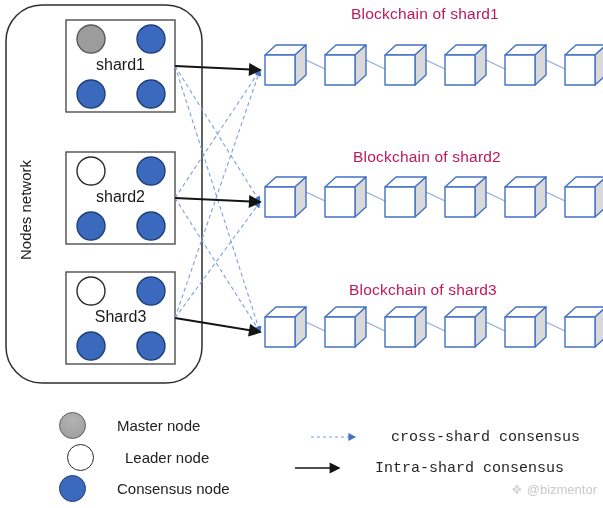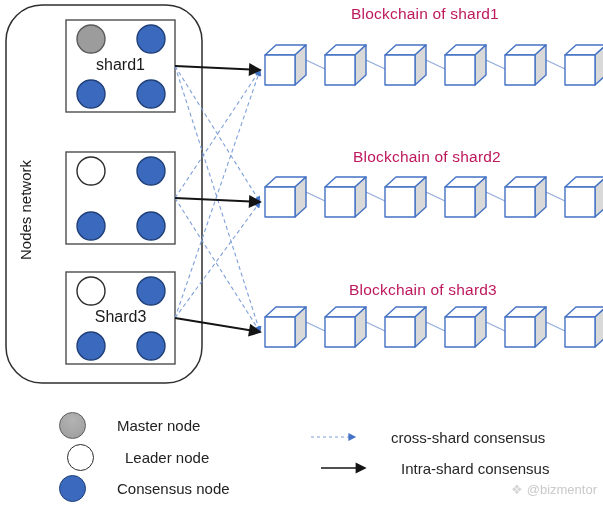--- a/index.html
+++ b/index.html
@@ -8,21 +8,21 @@
   svg{position:absolute;left:0;top:0;}
   .chain-title{position:absolute;width:200px;text-align:center;font-size:15.5px;color:#be185d;letter-spacing:.2px;}
   .shard-label{position:absolute;left:66px;width:109px;text-align:center;font-size:16px;color:#1a1a1a;}
   .nodes-network{position:absolute;left:-49px;top:195px;width:150px;height:30px;line-height:30px;
                  text-align:center;font-size:15px;color:#1a1a1a;transform:rotate(-90deg);}
   .legend-item{position:absolute;display:flex;align-items:center;height:28px;}
   .legend-dot{width:27px;height:27px;border-radius:50%;box-sizing:border-box;flex:0 0 auto;}
   .legend-node-label{margin-left:31px;font-size:15px;color:#222;}
   .legend-arrow-item{position:absolute;display:flex;align-items:center;height:20px;}
   .legend-arrow-item svg{position:static;}
-  .legend-arrow-label{margin-left:27px;font-size:15px;color:#262626;}
+  .legend-arrow-label{margin-left:27px;font-size:15px;color:#262626;font-family:Liberation Mono, monospace;}
   .watermark{position:absolute;right:6px;top:482px;display:flex;align-items:center;gap:4px;
              font-size:13px;color:#c9c9c9;}
   .watermark .wm-icon{font-size:13px;color:#d6d6d6;}
 </style>
 </head>
 <body>
 
 <div id="stage">
 
   <svg id="diagram" width="603" height="400" viewBox="0 0 603 400">
@@ -162,20 +162,21 @@
       <line x1="175" y1="318" x2="260" y2="70" stroke="#7e9fd8" stroke-width="1.1" stroke-dasharray="4 3" marker-end="url(#mBlue)"></line>
       <line x1="175" y1="318" x2="260" y2="202" stroke="#7e9fd8" stroke-width="1.1" stroke-dasharray="4 3" marker-end="url(#mBlue)"></line>
       <line x1="175" y1="66" x2="260" y2="70" stroke="#141414" stroke-width="2" marker-end="url(#mBlack)"></line>
       <line x1="175" y1="198" x2="260" y2="202" stroke="#141414" stroke-width="2" marker-end="url(#mBlack)"></line>
       <line x1="175" y1="318" x2="260" y2="332" stroke="#141414" stroke-width="2" marker-end="url(#mBlack)"></line>
     </svg>
 
   <div class="nodes-network">Nodes network</div>
 
   <div class="shard-label" style="top:56px;text-align:center;">shard1</div>
+  <div class="shard-label" style="top:188px;">shard2</div>
   <div class="shard-label" style="top:308px;">Shard3</div>
 
   <div class="chain-title" style="left:325px;top:5px;">Blockchain of shard1</div>
   <div class="chain-title" style="left:327px;top:148px;">Blockchain of shard2</div>
   <div class="chain-title" style="left:323px;top:281px;">Blockchain of shard3</div>
 
   <div class="legend-item" style="left:59px;top:411px;">
     <span class="legend-dot" style="border: 1.5px solid rgb(90, 90, 90); background: radial-gradient(circle at 50% 30%, rgb(179, 179, 179), rgb(156, 156, 156));"></span>
     <span class="legend-node-label">Master node</span>
   </div>
@@ -192,21 +193,21 @@
     <svg width="54" height="12" viewBox="0 0 54 12">
       <defs>
         <marker id="lgBlue" viewBox="0 0 10 10" refX="8.5" refY="5" markerWidth="7" markerHeight="6" orient="auto">
           <path d="M0,0 L10,5 L0,10 z" id="lgBlueHead" fill="#4472c4"></path>
         </marker>
       </defs>
       <line id="legend-cross-line" x1="1" y1="6" x2="45" y2="6" stroke-width="1.3" stroke-dasharray="3 3" marker-end="url(#lgBlue)" stroke="#a9c0e8"></line>
     </svg>
     <span class="legend-arrow-label">cross-shard consensus</span>
   </div>
-  <div class="legend-arrow-item" style="left:320px;top:458px;">
+  <div class="legend-arrow-item" style="left:294px;top:458px;">
     <svg width="54" height="12" viewBox="0 0 54 12">
       <defs>
         <marker id="lgBlack" viewBox="0 0 10 10" refX="8.5" refY="5" markerWidth="8" markerHeight="6.5" orient="auto">
           <path d="M0,0 L10,5 L0,10 z" id="lgBlackHead" fill="#141414"></path>
         </marker>
       </defs>
       <line id="legend-intra-line" x1="1" y1="6" x2="45" y2="6" stroke-width="1.7" marker-end="url(#lgBlack)" stroke="#141414"></line>
     </svg>
     <span class="legend-arrow-label">Intra-shard consensus</span>
   </div>

